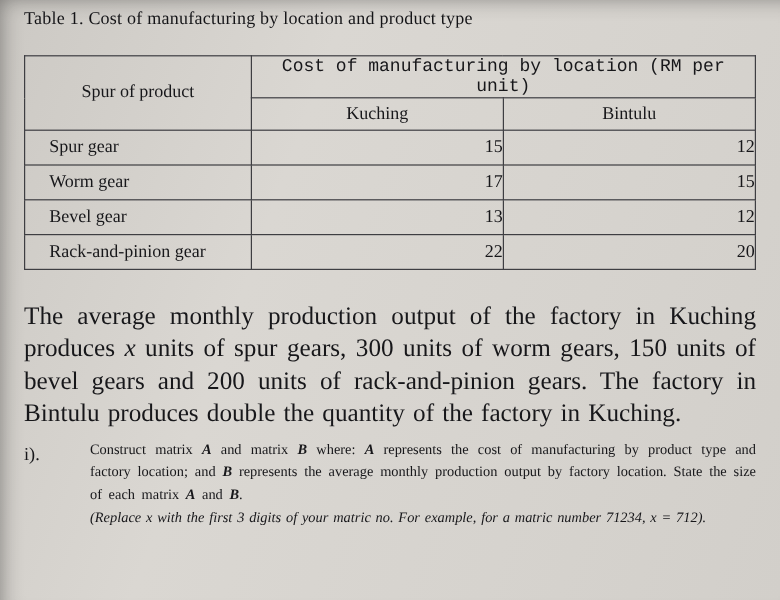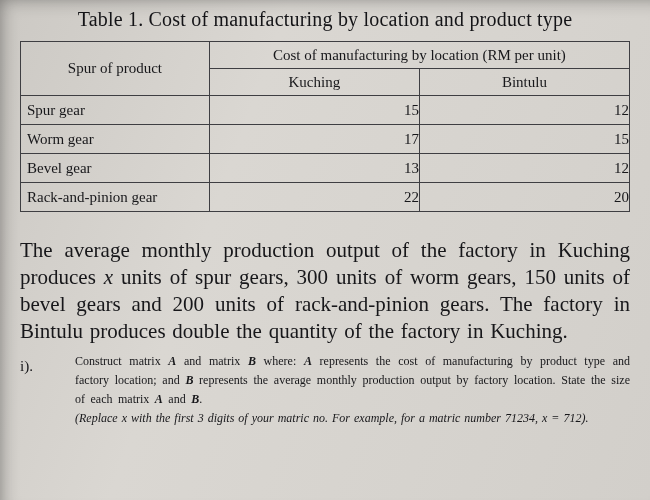--- a/index.html
+++ b/index.html
@@ -12,42 +12,42 @@
   .page {
     position: relative;
     width: 650px;
     height: 500px;
     padding: 8px 20px 0 20px;
     background: linear-gradient(110deg, #ccc9c4 0%, #dad7d2 35%, #d6d3ce 70%, #d2cfca 100%);
     box-shadow: inset 10px 8px 18px -10px rgba(20,20,20,0.45);
     overflow: hidden;
   }
   .doc-title {
-    text-align: center;
-    font-size: 20px;
+    text-align: left;
+    font-size: 15px;
     letter-spacing: 0.2px;
-    margin-bottom: 10px;
+    margin-bottom: 21px;
     color: #141417;
   }
   table.cost-table {
     width: 610px;
     border-collapse: collapse;
     table-layout: fixed;
     background: transparent;
   }
   table.cost-table th, table.cost-table td {
     border: 1.4px solid #3e3e42;
     font-weight: normal;
     font-size: 15px;
     color: #17171a;
   }
   th.col-product { width: 31%; text-align: center; vertical-align: middle; }
-  th.group-header { height: 27px; text-align: center; }
+  th.group-header { height: 27px; text-align: center; font-family: Liberation Mono, monospace; }
   th.sub-header { height: 27px; text-align: center; }
-  td.cell-product { height: 29px; text-align: left; padding-left: 6px; }
+  td.cell-product { height: 29px; text-align: left; padding-left: 20px; }
   td.cell-value { height: 29px; text-align: right; }
   .body-para {
     margin-top: 25px;
     width: 610px;
     font-size: 21px;
     line-height: 27px;
     text-align: justify;
     word-spacing: 1.5px;
     color: #17171a;
   }

